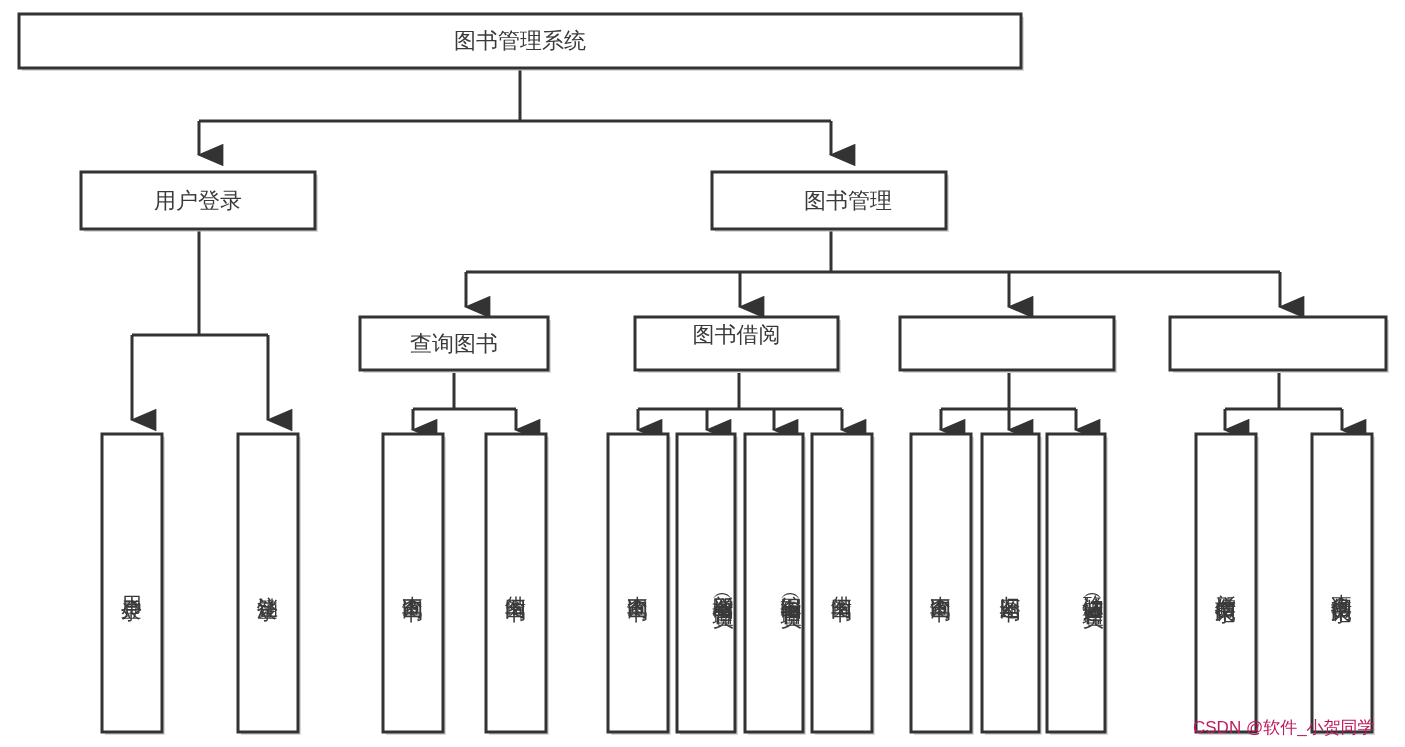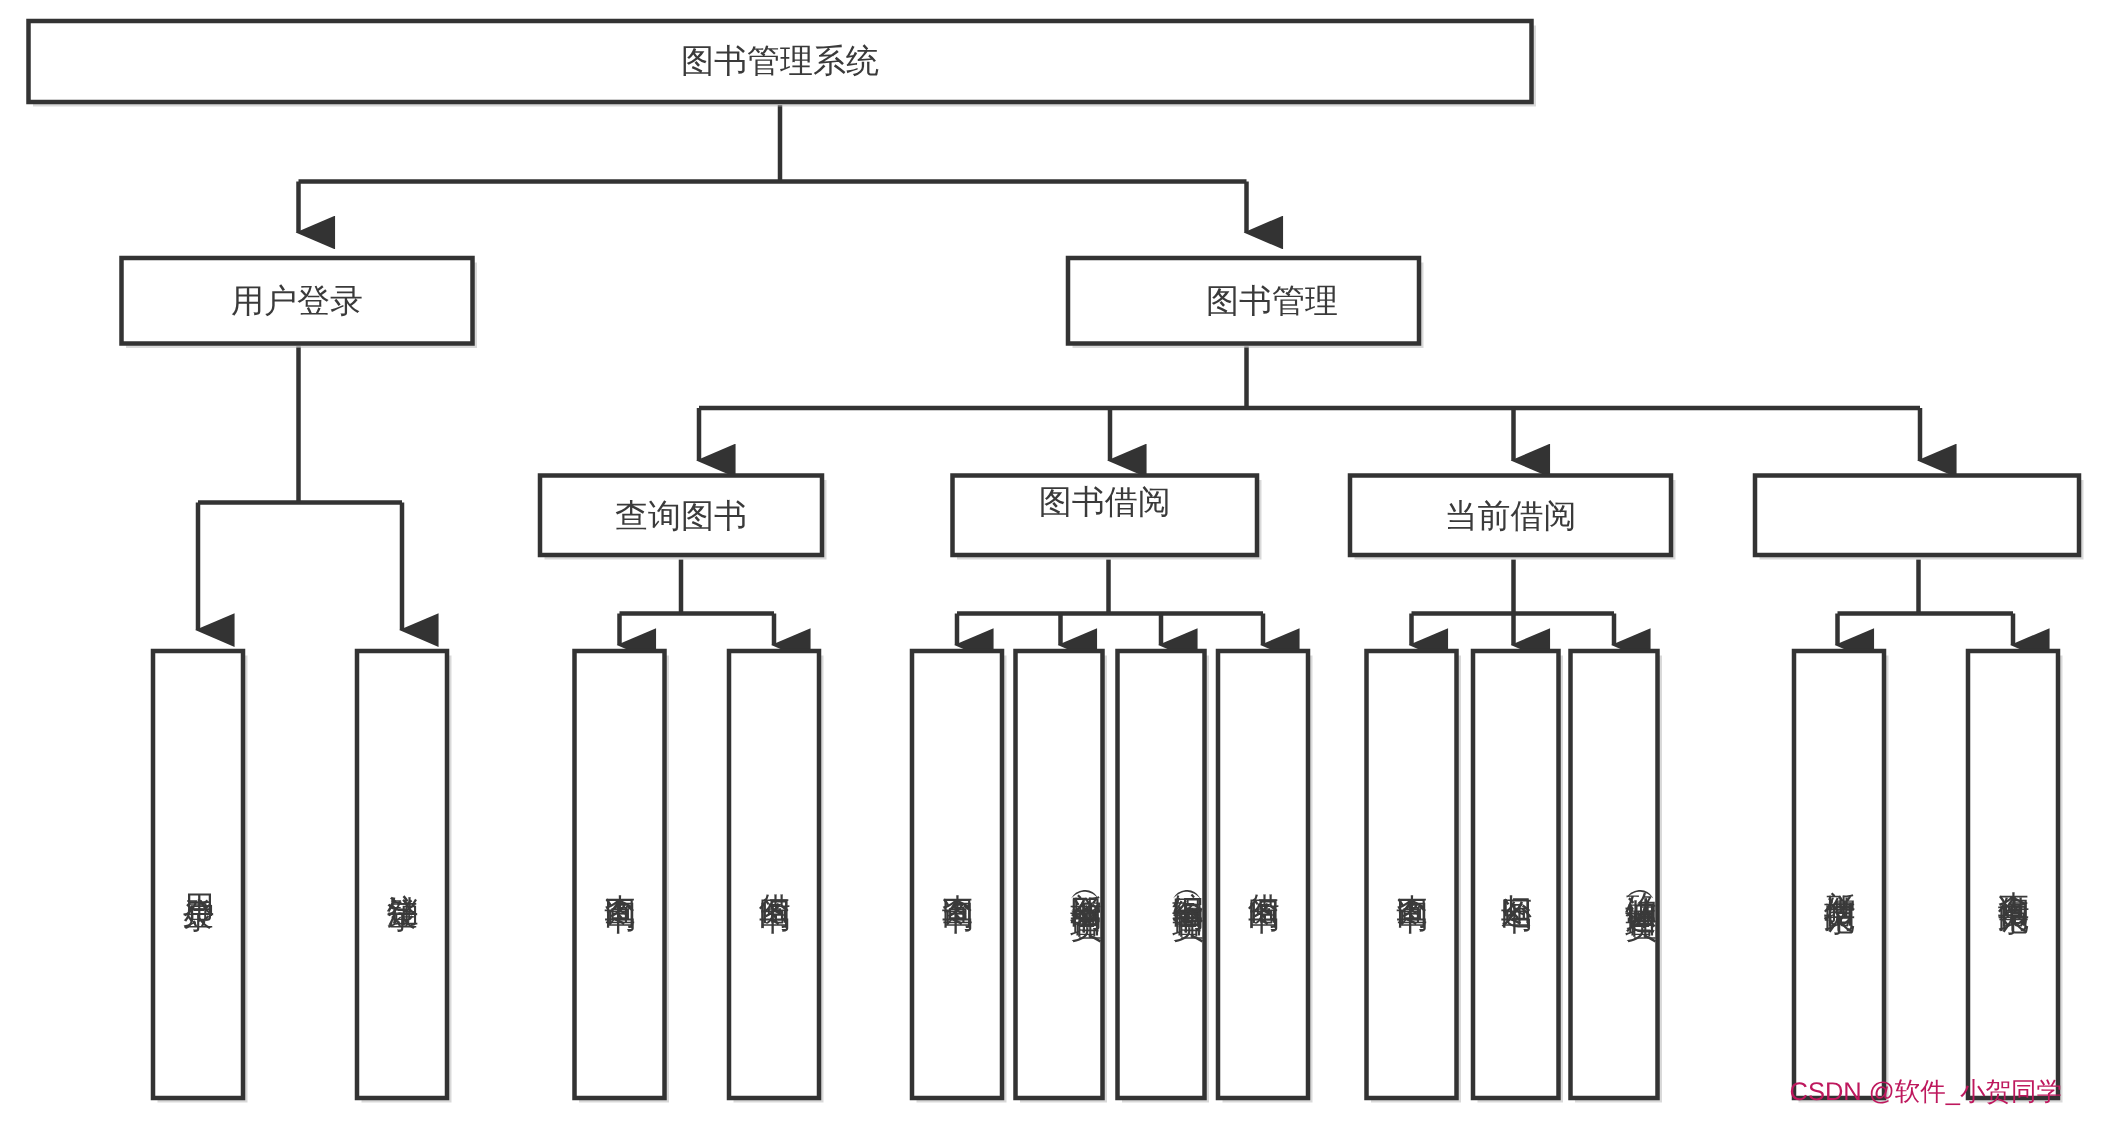--- a/index.html
+++ b/index.html
@@ -187,21 +187,20 @@
     </g>
   </svg>
 
   <div class="node-label horiz" style="left:19px;top:14px;width:1002px;height:54px;">图书管理系统</div>
 
   <div class="node-label horiz" style="left:81px;top:172px;width:234px;height:57px;">用户登录</div>
   <div class="node-label horiz" style="left:712px;top:172px;width:234px;height:57px;margin-left:19px;">图书管理</div>
 
   <div class="node-label horiz" style="left:360px;top:317px;width:188px;height:53px;">查询图书</div>
   <div class="node-label horiz" style="left:635px;top:317px;width:203px;height:35px;">图书借阅</div>
-  <div class="node-label horiz" style="left:900px;top:317px;width:214px;height:53px;">当前借阅</div>
 
   <div class="node-label vert" style="left:102px;top:434px;width:60px;height:298px;">用户登录</div>
   <div class="node-label vert" style="left:238px;top:434px;width:60px;height:298px;">注销登录</div>
 
   <div class="node-label vert" style="left:383px;top:434px;width:60px;height:298px;">查询图书</div>
   <div class="node-label vert" style="left:486px;top:434px;width:60px;height:298px;">借阅图书</div>
 
   <div class="node-label vert" style="left:608px;top:434px;width:60px;height:298px;">查询图书</div>
   <div class="node-label vert" style="left:677px;top:434px;width:58px;height:298px;align-items:flex-start;padding-top:8px;box-sizing:border-box;">新增图书（管理员）</div>
   <div class="node-label vert" style="left:745px;top:434px;width:58px;height:298px;align-items:flex-start;padding-top:8px;box-sizing:border-box;">编辑图书（管理员）</div>

